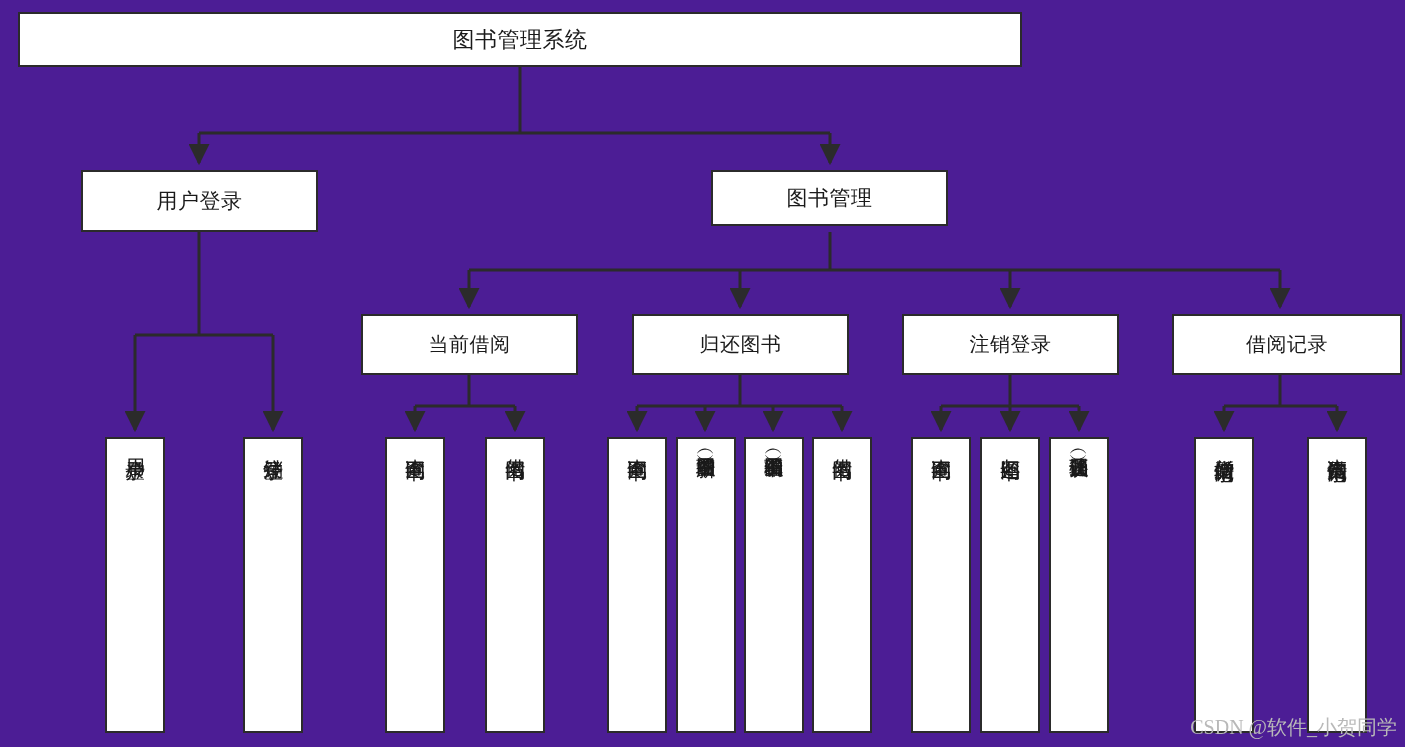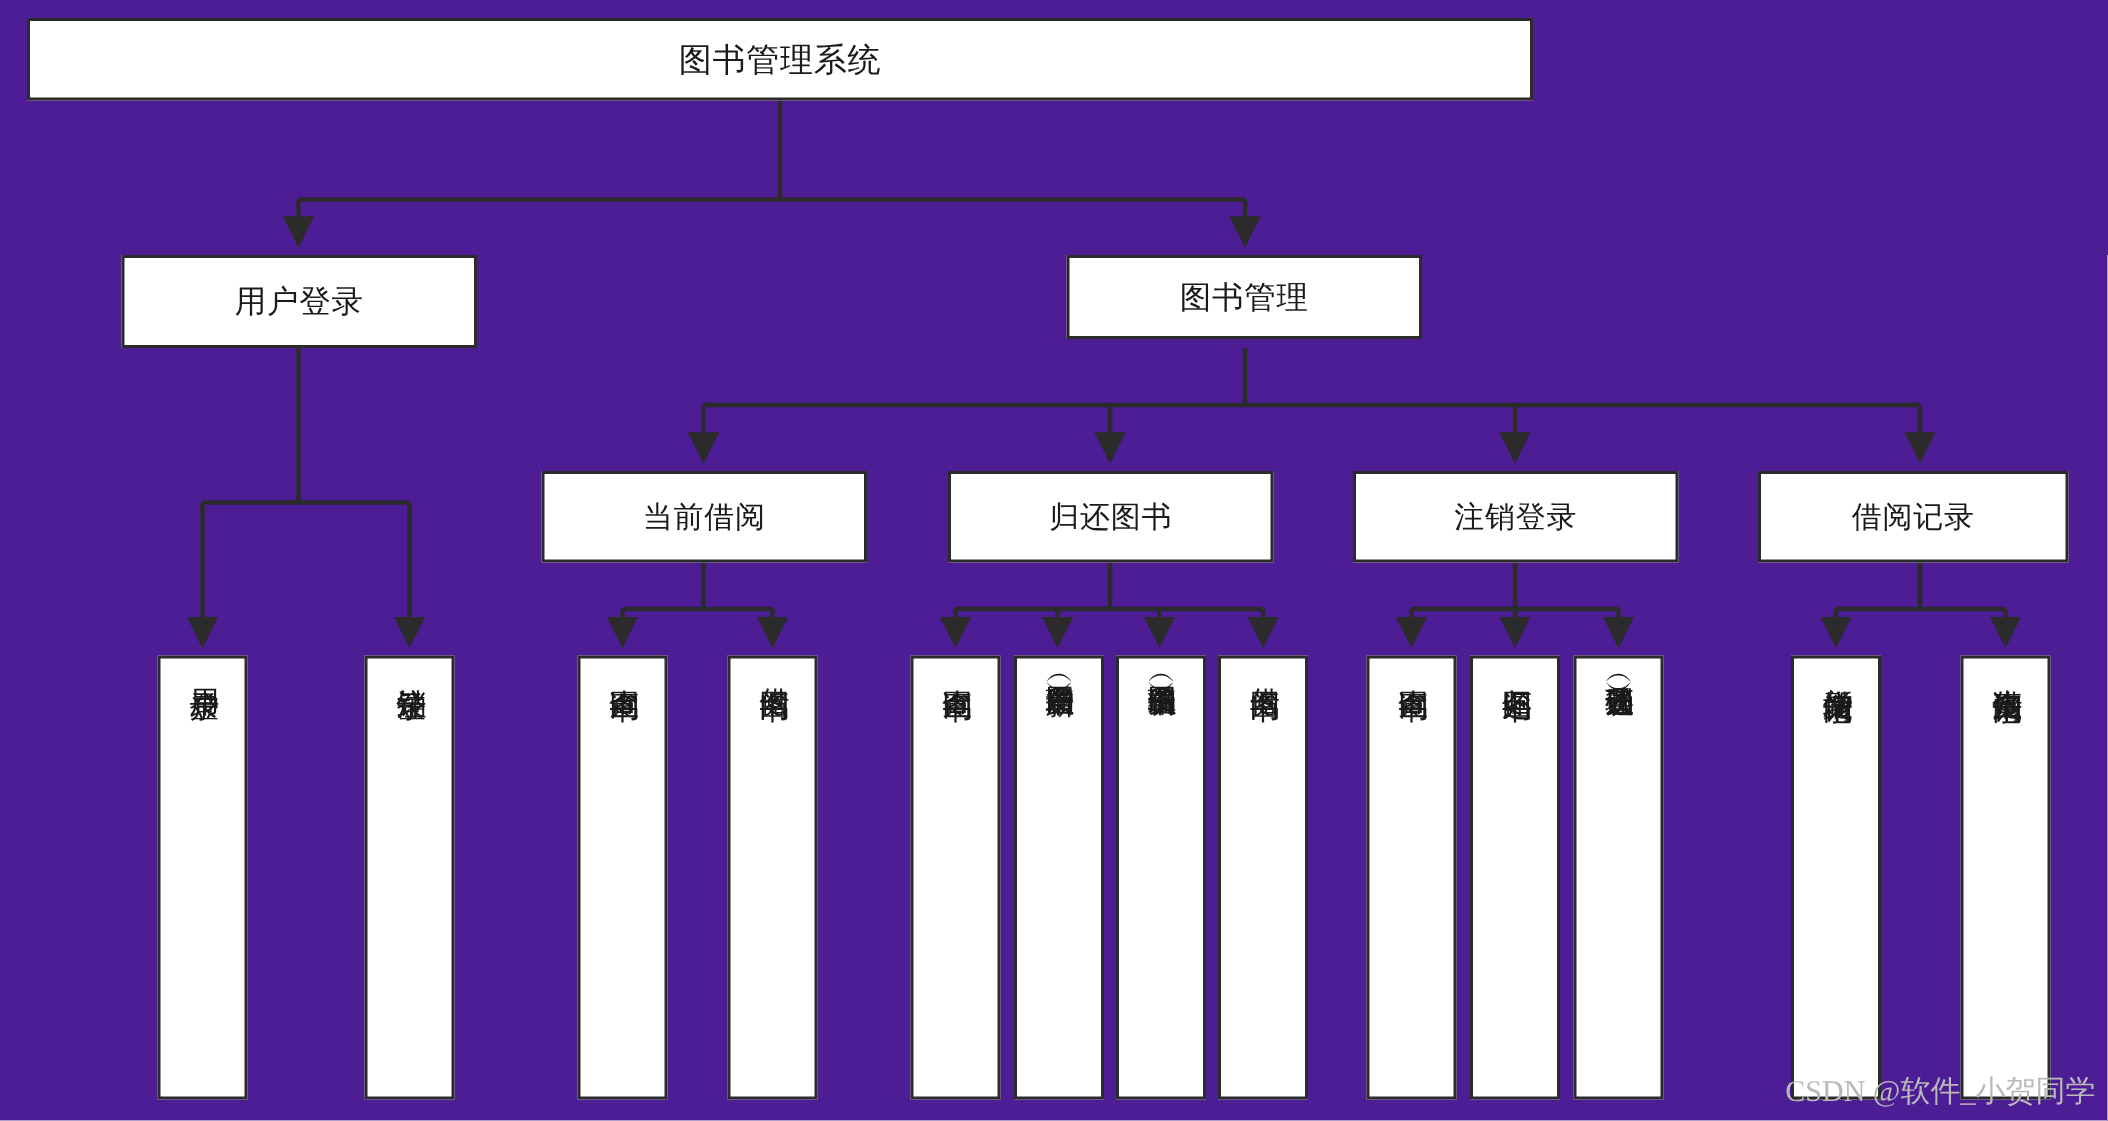--- a/index.html
+++ b/index.html
@@ -136,21 +136,21 @@
 
   <div class="node node-h node-lvl3" style="left:361px; top:314px; width:217px; height:61px;">
     <span>当前借阅</span>
   </div>
   <div class="node node-h node-lvl3" style="left:632px; top:314px; width:217px; height:61px;">
     <span>归还图书</span>
   </div>
   <div class="node node-h node-lvl3" style="left:902px; top:314px; width:217px; height:61px;">
     <span>注销登录</span>
   </div>
-  <div class="node node-h node-lvl3" style="left:1172px; top:314px; width:207px; height:61px;">
+  <div class="node node-h node-lvl3" style="left:1172px; top:314px; width:230px; height:61px;">
     <span>借阅记录</span>
   </div>
 
   <div class="node node-leaf" style="left:105px; top:437px; width:60px; height:296px;">
     <span class="vtext">用户登录</span>
   </div>
   <div class="node node-leaf" style="left:243px; top:437px; width:60px; height:296px;">
     <span class="vtext">注销登录</span>
   </div>
 

